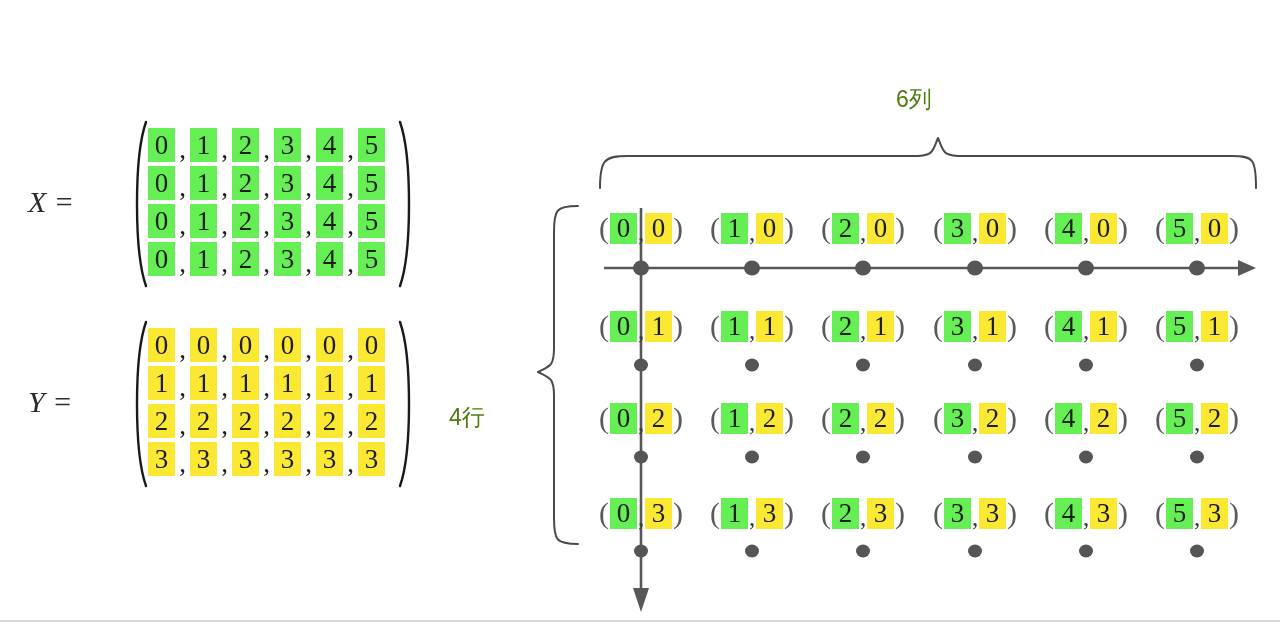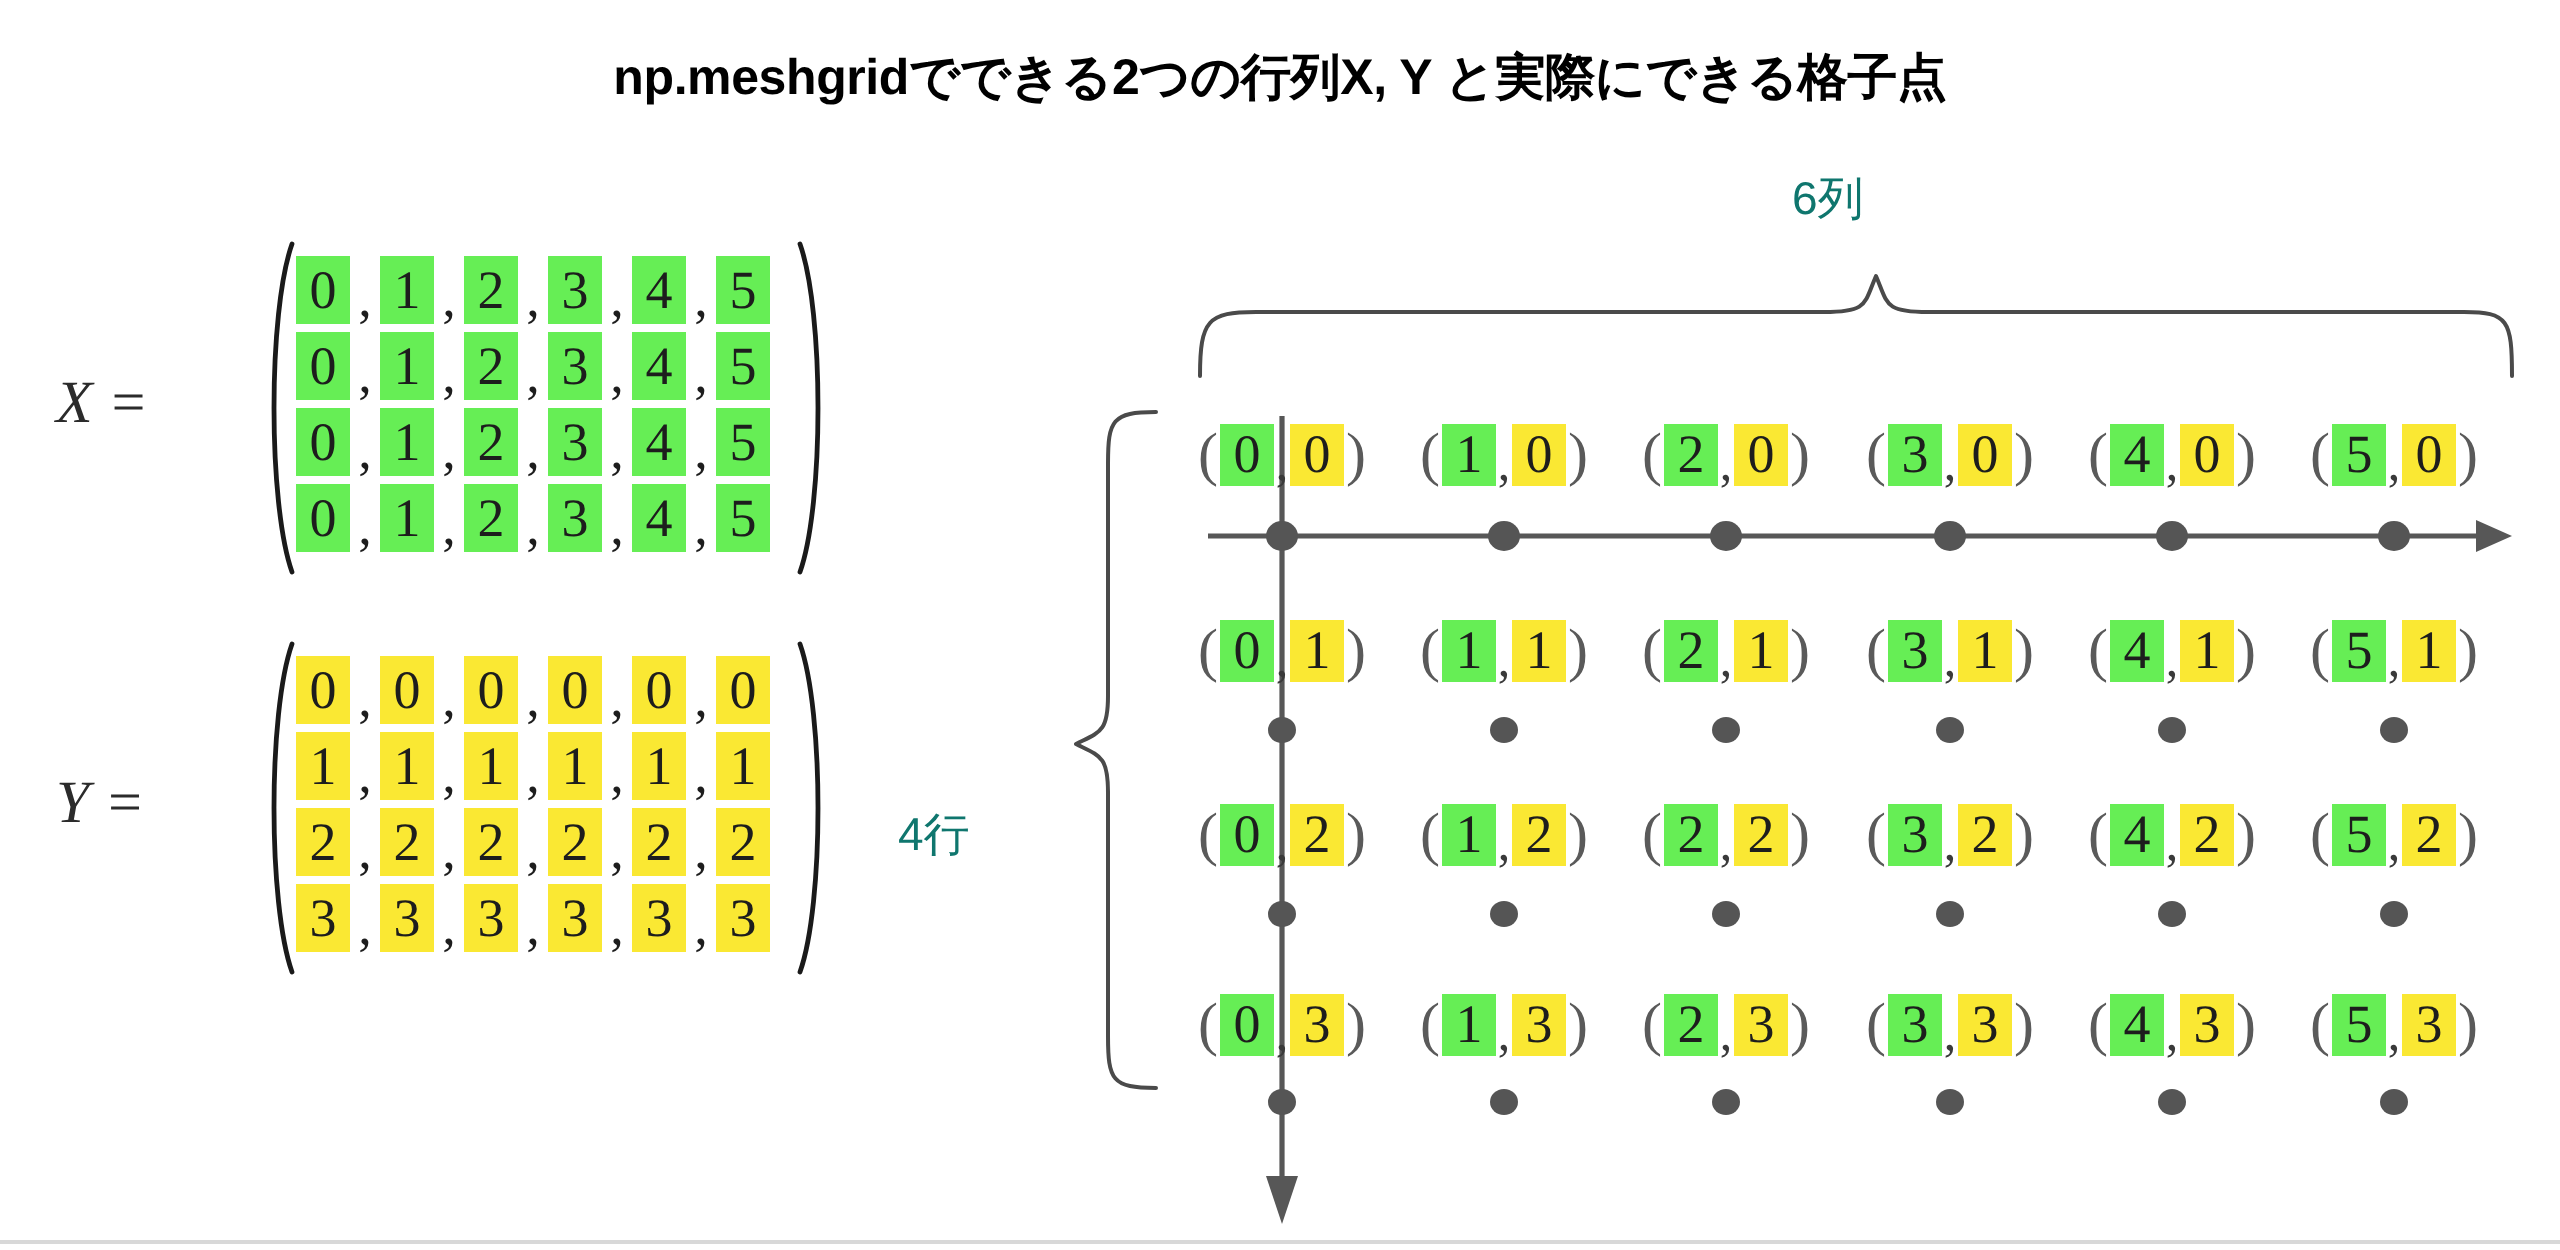--- a/index.html
+++ b/index.html
@@ -117,21 +117,21 @@
     display: inline-block;
     position: relative;
     top: 4px;
   }
 
   
   .cap {
     position: absolute;
     font-family: "Liberation Sans", sans-serif;
     font-size: 23px;
-    color: #0f766e;
+    color: #4d7c0f;
     white-space: nowrap;
   }
 
   svg.overlay {
     position: absolute;
     left: 0; top: 0;
     width: 1280px; height: 625px;
     pointer-events: none;
   }
 
@@ -140,21 +140,20 @@
     left: 0; top: 620px;
     width: 1280px; height: 2px;
     background: #d8d8d8;
   }
 </style>
 </head>
 <body>
 
 <div id="stage">
 
-  <div id="title">np.meshgridでできる2つの行列X, Y と実際にできる格子点</div>
 
   <div class="matrix-block">
     <div class="matrix-label" style="left:28px; top:185px;">X =</div>
     <div class="matrix-paren" style="left:128px; top:118px; font-size:0;">
       <svg width="22" height="172" viewBox="0 0 22 172" style="display:block;">
         <path d="M18 4 C6 38, 6 134, 18 168" stroke="#1a1a1a" stroke-width="2.4" fill="none" stroke-linecap="round"></path>
       </svg>
     </div>
     <div class="matrix-rows" style="left:148px; top:128px;">
       <div class="mrow">

